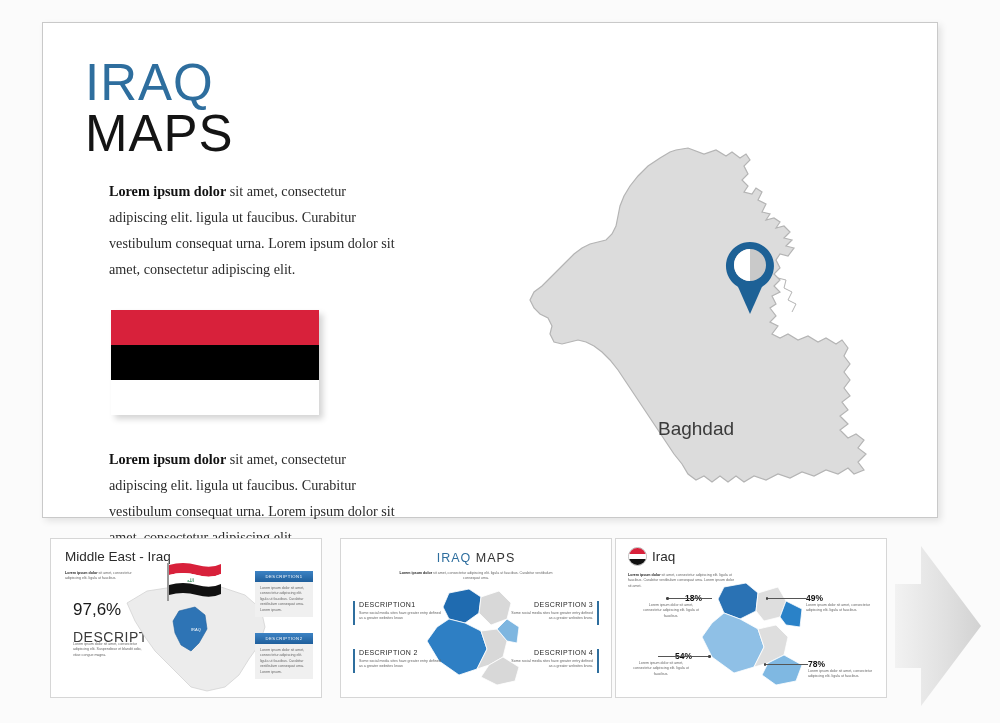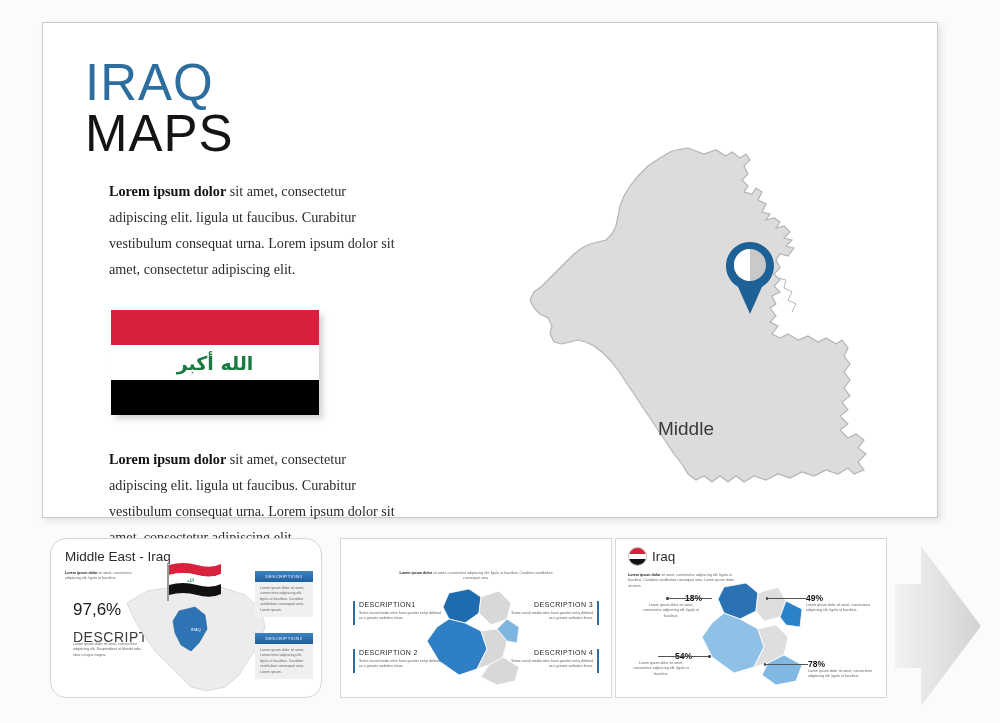--- a/index.html
+++ b/index.html
@@ -124,21 +124,21 @@
   .thumb {
     position: absolute;
     top: 10px;
     width: 272px;
     height: 160px;
     background: #ffffff;
     border: 1px solid #d6d6d6;
     box-sizing: border-box;
     overflow: hidden;
   }
-  #thumb-1 { left: 50px; border-radius: 16px; }
+  #thumb-1 { left: 50px; }
   #thumb-2 { left: 340px; }
   #thumb-3 { left: 615px; }
 
   .t-inner { position: absolute; inset: 6px; }
 
   .t-title {
     font-size: 13.5px;
     color: #2b2b2b;
     font-family: "Liberation Sans", sans-serif;
     font-weight: 400;
@@ -237,23 +237,20 @@
     <div class="title-iraq">IRAQ</div>
     <div class="title-maps">MAPS</div>
   </div>
 
   <div class="body-text" id="para-top">
     <b>Lorem ipsum dolor</b><span> sit amet, consectetur adipiscing elit. ligula ut faucibus. Curabitur vestibulum consequat urna. Lorem ipsum dolor sit amet, consectetur adipiscing elit.</span>
   </div>
 
   <div id="flag">
     <div class="flag-stripe flag-red"></div>
-    <div class="flag-stripe flag-white">
-      <div class="flag-script">الله أكبر</div>
-    </div>
     <div class="flag-stripe flag-black"></div>
   </div>
 
   <div class="body-text" id="para-bottom">
     <b>Lorem ipsum dolor</b><span> sit amet, consectetur adipiscing elit. ligula ut faucibus. Curabitur vestibulum consequat urna. Lorem ipsum dolor sit amet, consectetur adipiscing elit.</span>
   </div>
 
   <div id="map-wrap">
     <svg viewBox="0 0 400 400" xmlns="http://www.w3.org/2000/svg">
       <path fill="#dcdcdc" stroke="#b4b4b4" stroke-width="1.2" d="M168,22 L180,20 L196,26 L208,22 L218,28 L224,24 L232,30 L238,26 L242,32
@@ -277,21 +274,21 @@
       <path fill="none" stroke="#b4b4b4" stroke-width="1" d="M270,150 L278,152 L276,160 L284,164 L280,172 L288,176 L284,184"></path>
 
       <g transform="translate(242,138)">
         <path fill="#1d6196" d="M0,-24 A24,24 0 1,1 -0.1,-24 Z M-14,12 L0,46 L14,12 Z"></path>
         <circle cx="0" cy="0" r="23" fill="#1d6196"></circle>
         <path fill="#1d6196" d="M-15,14 L0,48 L15,14 Z"></path>
         <circle cx="0" cy="-1" r="16" fill="#c9c9c9"></circle>
         <path fill="#ffffff" d="M0,-17 A16,16 0 0,0 0,15 Z"></path>
       </g>
     </svg>
-    <div class="city-label">Middle</div>
+    <div class="city-label">Baghdad</div>
   </div>
 </div>
 
 <div id="thumb-strip">
 
   <div class="thumb" id="thumb-1">
     <div class="t-inner">
       <div class="t-title" style="position:absolute;left:8px;top:4px;">Middle East - Iraq</div>
 
       <div class="t-micro" style="position:absolute;left:8px;top:26px;width:78px;">
@@ -326,20 +323,23 @@
       </div>
       <div style="position:absolute;left:198px;top:88px;width:58px;">
         <div class="t-blue-head">DESCRIPTION2</div>
         <div class="t-blue-body t-micro">Lorem ipsum dolor sit amet, consectetur adipiscing elit. ligula ut faucibus. Curabitur vestibulum consequat urna. Lorem ipsum.</div>
       </div>
     </div>
   </div>
 
   <div class="thumb" id="thumb-2">
     <div class="t-inner">
+      <div class="t-title t-title-center" style="position:absolute;left:0;right:0;top:6px;">
+        <span>IRAQ </span><span class="dark">MAPS</span>
+      </div>
 
       <div class="t-micro" style="position:absolute;left:50px;right:50px;top:26px;text-align:center;">
         <b>Lorem ipsum dolor</b><span> sit amet, consectetur adipiscing elit. ligula ut faucibus. Curabitur vestibulum consequat urna.</span>
       </div>
 
       <svg style="position:absolute;left:72px;top:40px;width:116px;height:104px;" viewBox="0 0 116 104">
         <path fill="#1f6bb0" stroke="#fff" stroke-width="0.8" d="M30,8 L50,4 L62,12 L60,28 L46,38 L30,34 L24,22 Z"></path>
         <path fill="#d8d8d8" stroke="#fff" stroke-width="0.8" d="M62,12 L80,6 L92,18 L88,34 L72,40 L60,28 Z"></path>
         <path fill="#2e7fc4" stroke="#fff" stroke-width="0.8" d="M30,34 L46,38 L62,46 L68,64 L58,84 L40,90 L20,76 L8,56 L18,42 Z"></path>
         <path fill="#d8d8d8" stroke="#fff" stroke-width="0.8" d="M62,46 L78,44 L88,56 L84,72 L70,80 L58,84 L68,64 Z"></path>

